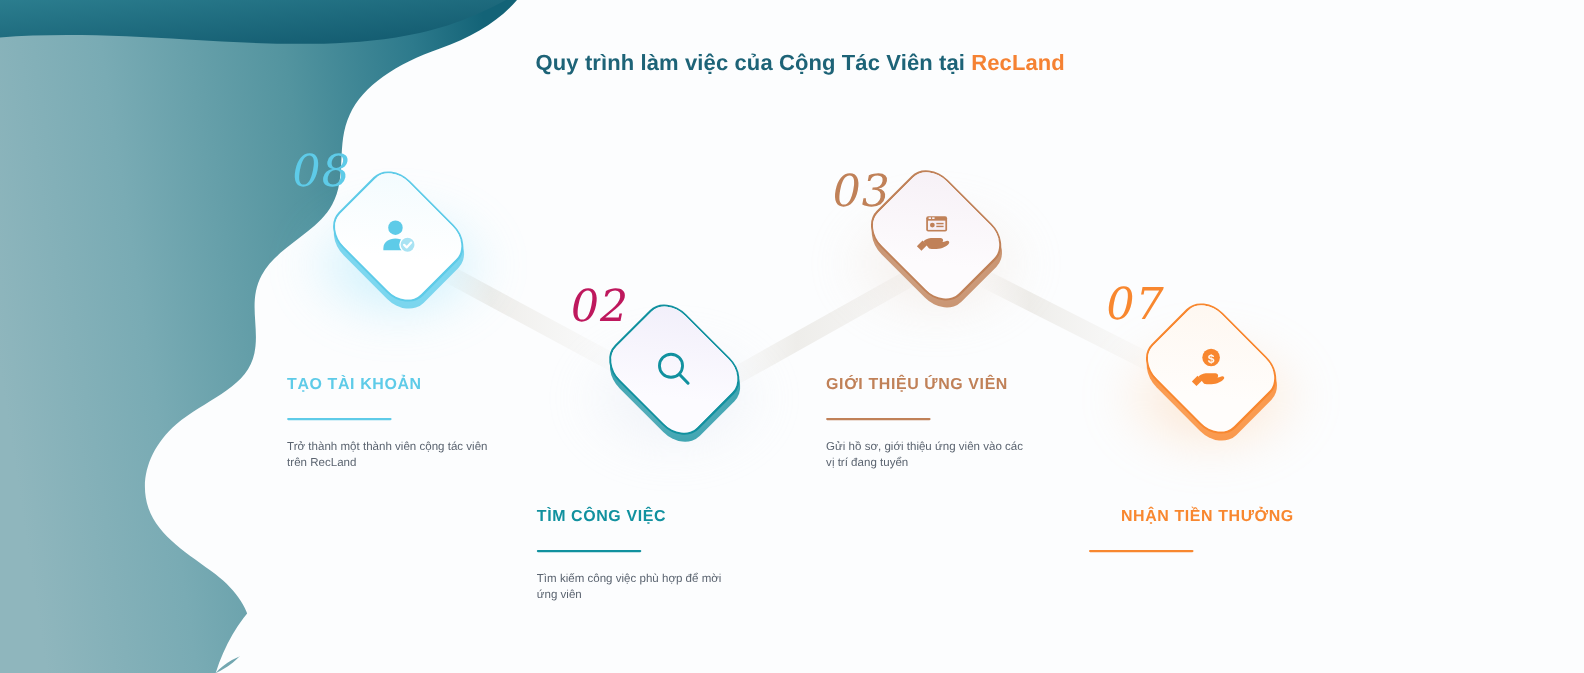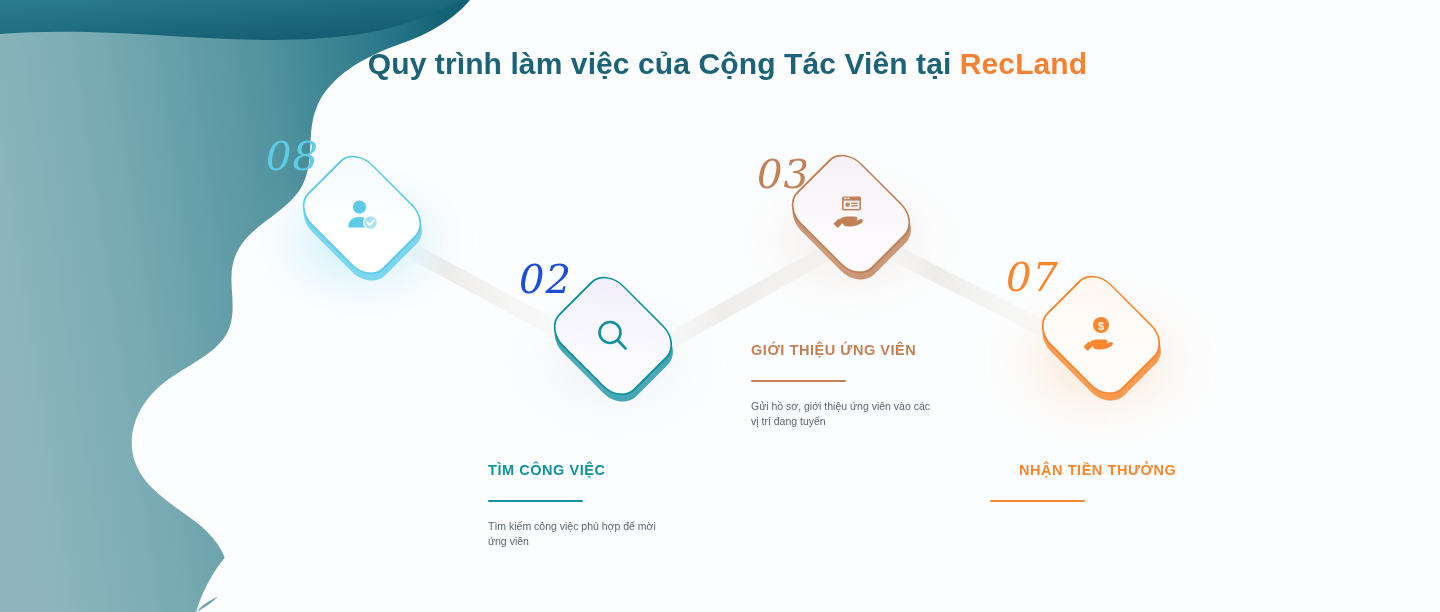--- a/index.html
+++ b/index.html
@@ -26,21 +26,21 @@
     width: 1440px;
     height: 612px;
   }
 
   
   .title {
     position: absolute;
     left: 0; right: 0;
     top: 47px;
     text-align: center;
-    font-size: 30px;
+    font-size: 20px;
     font-weight: bold;
     letter-spacing: 0.1px;
     color: #1d6377;
     white-space: nowrap;
     z-index: 40;
     padding-left: 15px;
   }
   .title .brand { color: #f58233; }
 
   
@@ -216,22 +216,27 @@
       <svg width="40" height="40" viewBox="0 0 40 40">
         <circle cx="17.5" cy="12" r="6.6" fill="#5ecbe8"></circle>
         <path d="M6.5 30.5c0-5.3 5-8.6 11-8.6s11 3.3 11 8.6v2H6.5z" fill="#5ecbe8"></path>
         <circle cx="28.5" cy="27.5" r="7.6" fill="#ffffff"></circle>
         <circle cx="28.5" cy="27.5" r="6.3" fill="#a9e3f3"></circle>
         <path d="M25.4 27.6l2.3 2.3 4.1-4.4" stroke="#ffffff" stroke-width="2" fill="none" stroke-linecap="round" stroke-linejoin="round"></path>
       </svg>
     </div>
   </div>
 
-
-  <div class="num" style="left:519px; top:256px; color:#1d4ed8;">02</div>
+  <div class="block" style="left:261px; top:342px;">
+    <div class="heading" style="color:#5ecbe8;">TẠO TÀI KHOẢN</div>
+    <div class="rule" style="background:#5ecbe8;"></div>
+    <div class="desc">Trở thành một thành viên cộng tác viên trên RecLand</div>
+  </div>
+
+  <div class="num" style="left:519px; top:256px; color:#be185d;">02</div>
 
   <div class="node" style="left:559px; top:282px;">
     <div class="glow" style="background:radial-gradient(ellipse at center, #d8dfee 0%, rgba(216,223,238,0) 70%); opacity:.45;"></div>
     <div class="edge" style="background:#11919f; opacity:.9;"></div>
     <div class="tile" style="border-color:#11919f;">
       <div class="shade" style="background:linear-gradient(135deg,#f1eefa 0%,#fcfbff 70%);"></div>
     </div>
     <div class="glyph">
       <svg width="38" height="38" viewBox="0 0 38 38">
         <circle cx="16" cy="15.5" r="10.5" stroke="#11919f" stroke-width="2.6" fill="none"></circle>

